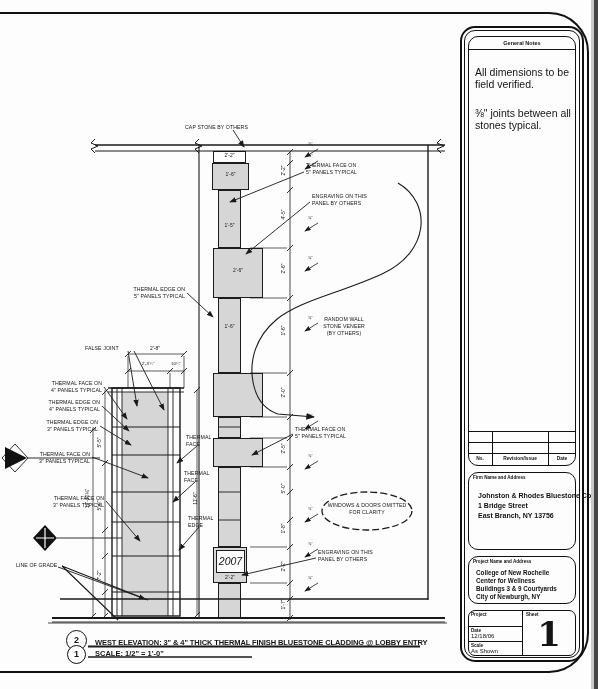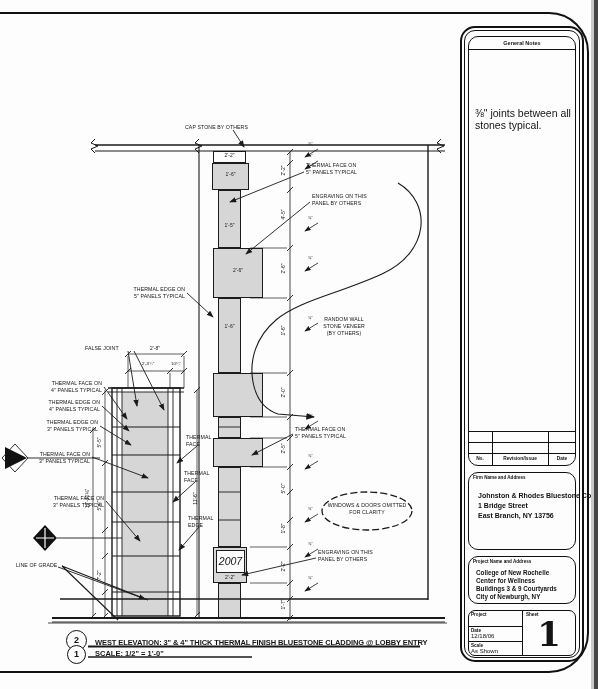--- a/index.html
+++ b/index.html
@@ -222,20 +222,21 @@
   </div>
   <div class="abs" style="left:95px;top:638px;font-size:7.5px;font-weight:700;letter-spacing:-0.1px;z-index:4;">WEST ELEVATION: 3" &amp; 4" THICK THERMAL FINISH BLUESTONE CLADDING @ LOBBY ENTRY</div>
   <div class="abs" style="left:95px;top:649px;font-size:7.5px;font-weight:700;z-index:4;">SCALE: 1/2" = 1'-0"</div>
 
   <div class="abs" style="left:460px;top:26px;width:124px;height:636px;border:2px solid #111;border-radius:15px;box-sizing:border-box;z-index:1;"></div>
   <div class="abs" style="left:464px;top:30px;width:116px;height:628px;border:1px solid #111;border-radius:11px;box-sizing:border-box;z-index:1;"></div>
 
   <div class="box" style="left:468px;top:36px;width:108px;height:430px;"></div>
   <div class="abs c" style="left:468px;top:40px;width:108px;font-size:5.5px;font-weight:700;z-index:3;">General Notes</div>
   <div class="abs" style="left:469px;top:49px;width:106px;height:1px;background:#111;z-index:3;"></div>
+  <div class="abs" style="left:475px;top:66px;width:96px;font-size:10.5px;line-height:1.18;z-index:3;">All dimensions to be field verified.</div>
   <div class="abs" style="left:475px;top:107px;width:96px;font-size:10.5px;line-height:1.18;z-index:3;">⅜" joints between all stones typical.</div>
 
   <div class="abs" style="left:468px;top:431px;width:108px;height:35px;z-index:3;">
     <div style="position:absolute;left:0;top:0;width:108px;height:1px;background:#111;"></div>
     <div style="position:absolute;left:0;top:11px;width:108px;height:1px;background:#111;"></div>
     <div style="position:absolute;left:0;top:22px;width:108px;height:1px;background:#111;"></div>
     <div style="position:absolute;left:24px;top:0;width:1px;height:35px;background:#111;"></div>
     <div style="position:absolute;left:80px;top:0;width:1px;height:35px;background:#111;"></div>
   </div>
   <div class="abs c" style="left:468px;top:456px;width:24px;font-size:4.8px;font-weight:700;z-index:4;">No.</div>

